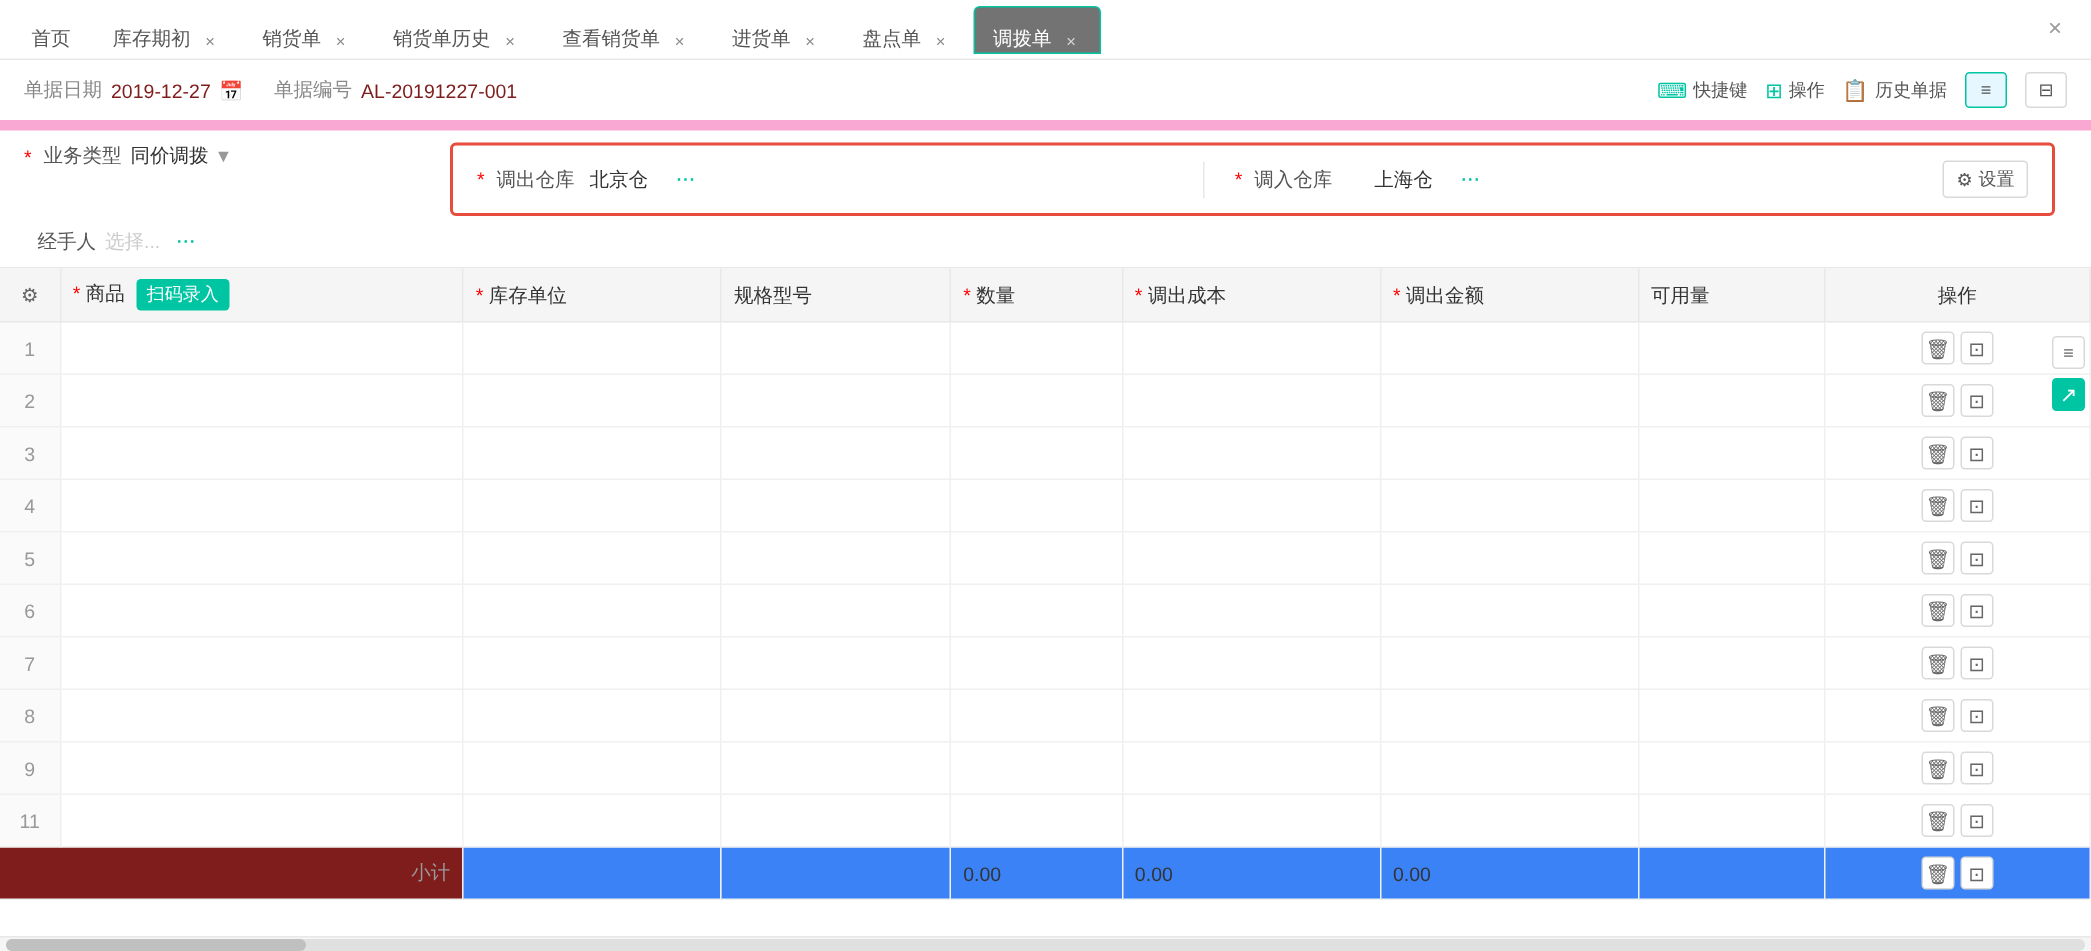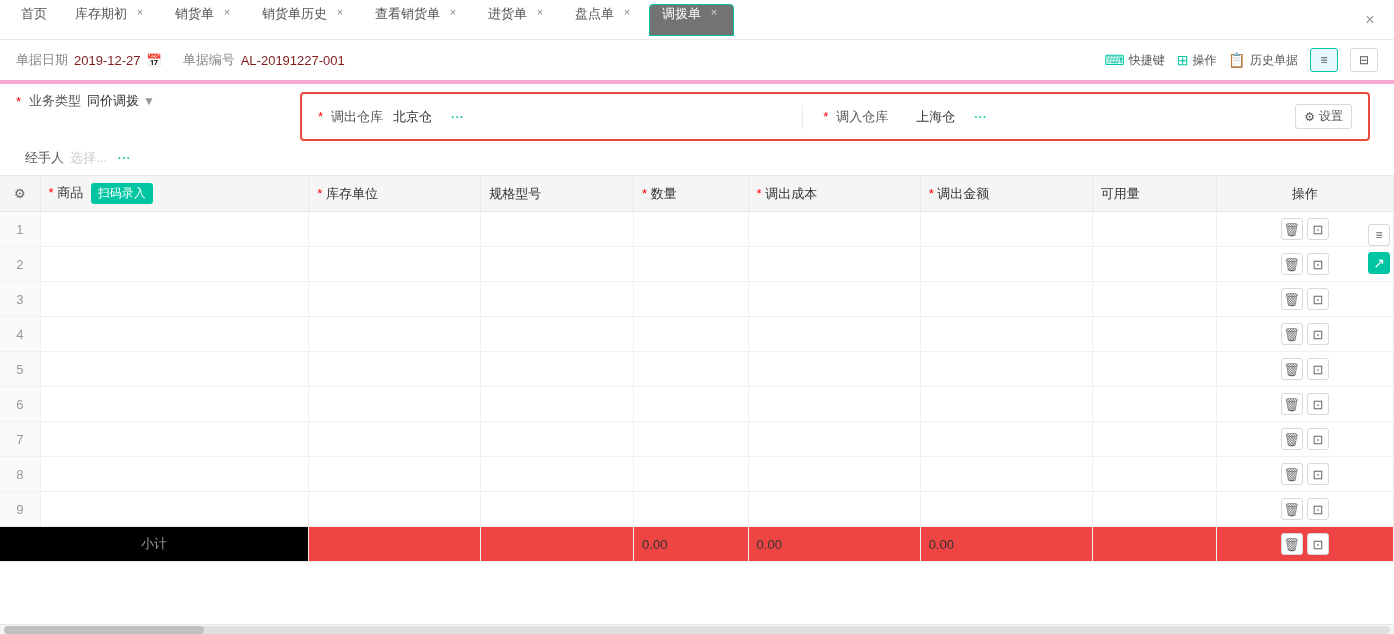--- a/index.html
+++ b/index.html
@@ -4,21 +4,21 @@
   <style>
     * { box-sizing: border-box; margin: 0; padding: 0; }
     body { font-family: 'Microsoft YaHei', Arial, sans-serif; font-size: 13px; background: #fff; color: #333; overflow: hidden; }
 
     
     .tab-bar {
       display: flex; align-items: center; border-bottom: 1px solid #e8e8e8;
       background: #fff; height: 40px; padding: 0 8px; gap: 2px;
     }
     .tab-item {
-      display: flex; align-items: flex-start; padding: 0 12px; height: 32px;
+      display: flex; align-items: flex-end; padding: 0 12px; height: 32px;
       border: 1px solid transparent; border-radius: 4px 4px 0 0;
       cursor: pointer; font-size: 13px; color: #555; gap: 6px;
       white-space: nowrap;
     }
     .tab-item.active {
       background: #737373; color: #fff; border-color: #00c5a3;
     }
     .tab-close {
       font-size: 11px; cursor: pointer; opacity: 0.7;
       display: flex; align-items: center; justify-content: center;
@@ -28,21 +28,21 @@
     
     .window-close {
       margin-left: auto; width: 32px; height: 32px;
       display: flex; align-items: center; justify-content: center;
       cursor: pointer; color: #999; font-size: 16px; border-radius: 4px;
     }
 
     
     .toolbar {
       display: flex; padding: 8px 16px; gap: 20px;
-      border-bottom: 4px solid #f9a8d4; min-height: 44px;
+      border-bottom: 7px solid #f9a8d4; min-height: 44px;
     }
     .toolbar-item {
       display: flex; align-items: center; gap: 6px; font-size: 13px; color: #555;
     }
     .toolbar-label { color: #888; }
     .toolbar-value { color: #7f1d1d; font-weight: 500; }
     .date-icon { color: #00c5a3; cursor: pointer; }
 
     
     .toolbar-right {
@@ -109,21 +109,21 @@
       border-right: 1px solid #e8e8e8; padding: 7px 8px;
       text-align: left; font-weight: normal; color: #333;
       white-space: nowrap;
     }
     thead tr th:first-child { width: 40px; text-align: center; }
     tbody tr td {
       border-bottom: 1px solid #f0f0f0; border-right: 1px solid #f0f0f0;
       padding: 6px 8px; height: 32px; color: #333;
     }
     tbody tr td:first-child { text-align: center; color: #999; background: #fafafa; }
-    tbody tr.subtotal td { background: #ef4444; font-weight: 500; }
+    tbody tr.subtotal td { background: #3b82f6; font-weight: 500; }
 
     
     .row-ops { display: flex; gap: 4px; justify-content: center; align-items: center; }
     .row-op-btn {
       width: 22px; height: 22px; border: 1px solid #d9d9d9; border-radius: 3px;
       display: flex; align-items: center; justify-content: center;
       cursor: pointer; color: #666; font-size: 13px; background: #fff;
     }
 
     
@@ -432,22 +432,38 @@
     <td></td>
     <td></td>
     <td></td>
     <td>
       <div class="row-ops">
         <div class="row-op-btn" title="删除">🗑</div>
         <div class="row-op-btn" title="复制">⊡</div>
       </div>
     </td>
   </tr>
+          <tr>
+    <td>11</td>
+    <td></td>
+    <td></td>
+    <td></td>
+    <td></td>
+    <td></td>
+    <td></td>
+    <td></td>
+    <td>
+      <div class="row-ops">
+        <div class="row-op-btn" title="删除">🗑</div>
+        <div class="row-op-btn" title="复制">⊡</div>
+      </div>
+    </td>
+  </tr>
           <tr class="subtotal">
-  <td colspan="2" style="background:#000000;margin-top:20px;">小计</td>
+  <td colspan="2" style="text-align:right; background:#7f1d1d;margin-top:20px;">小计</td>
   <td></td>
   <td></td>
   <td>0.00</td>
   <td>0.00</td>
   <td>0.00</td>
   <td></td>
   <td>
     <div class="row-ops">
       <div class="row-op-btn">🗑</div>
       <div class="row-op-btn">⊡</div>

